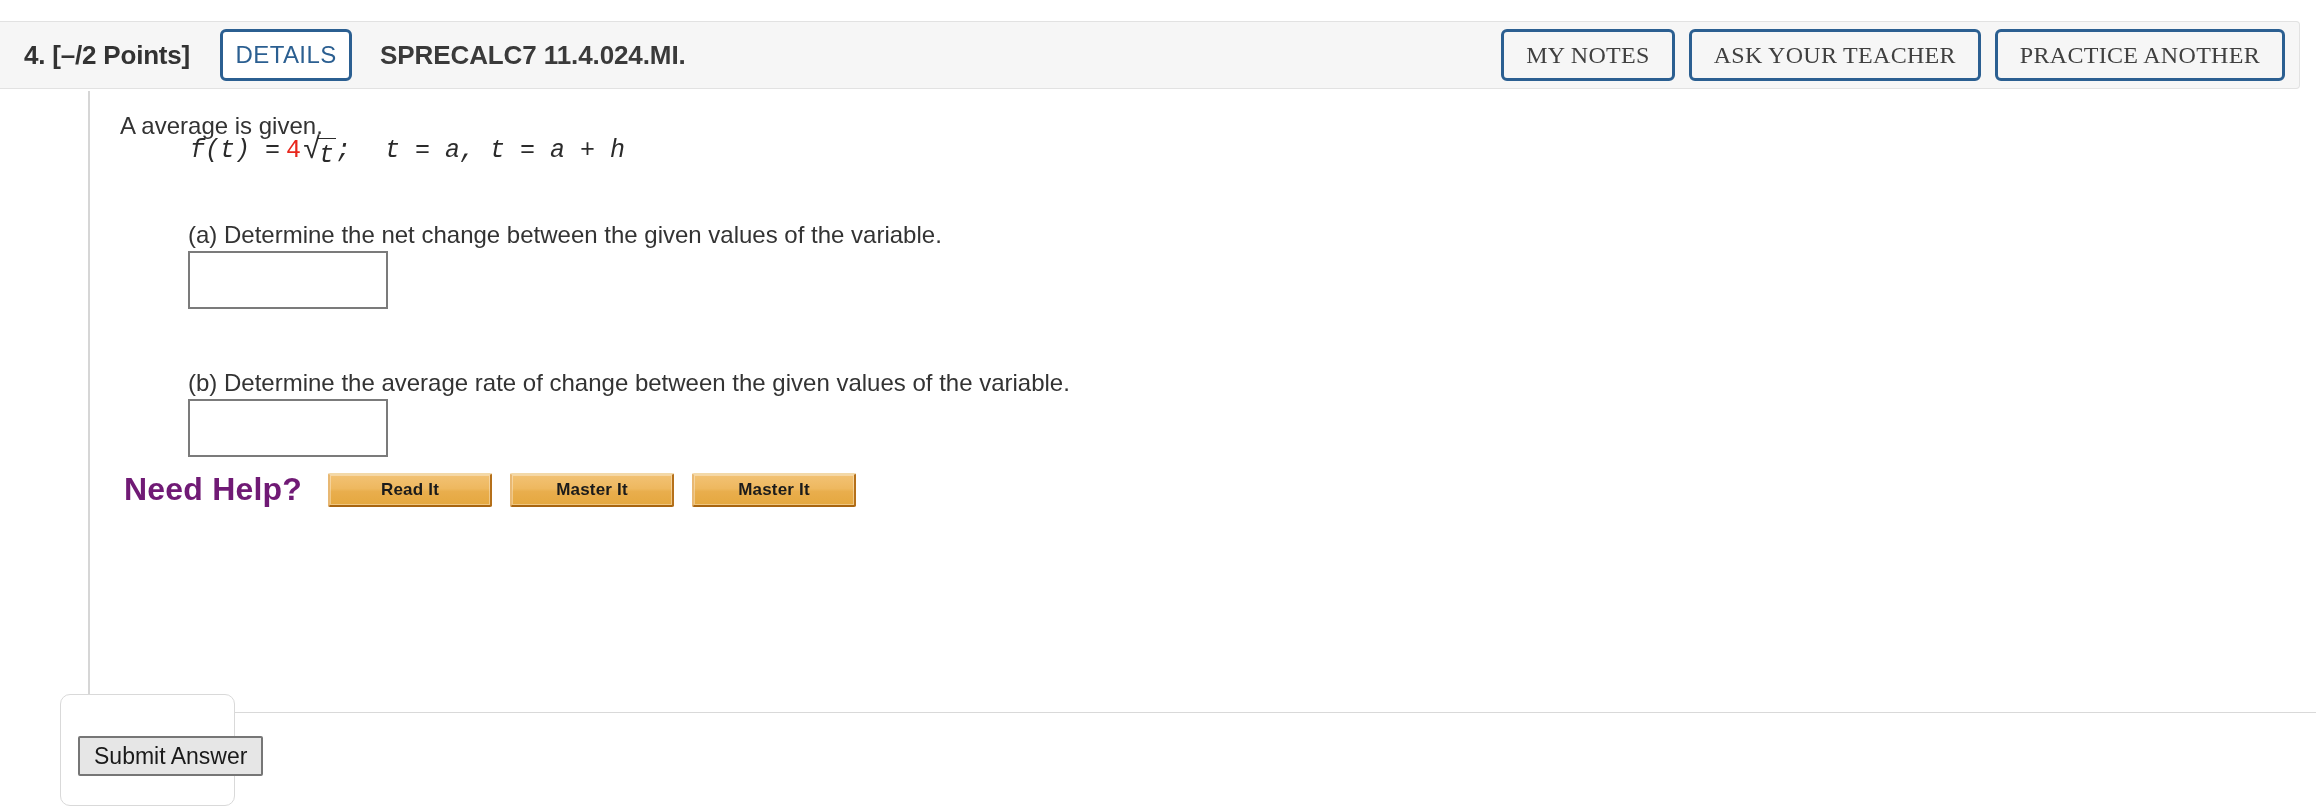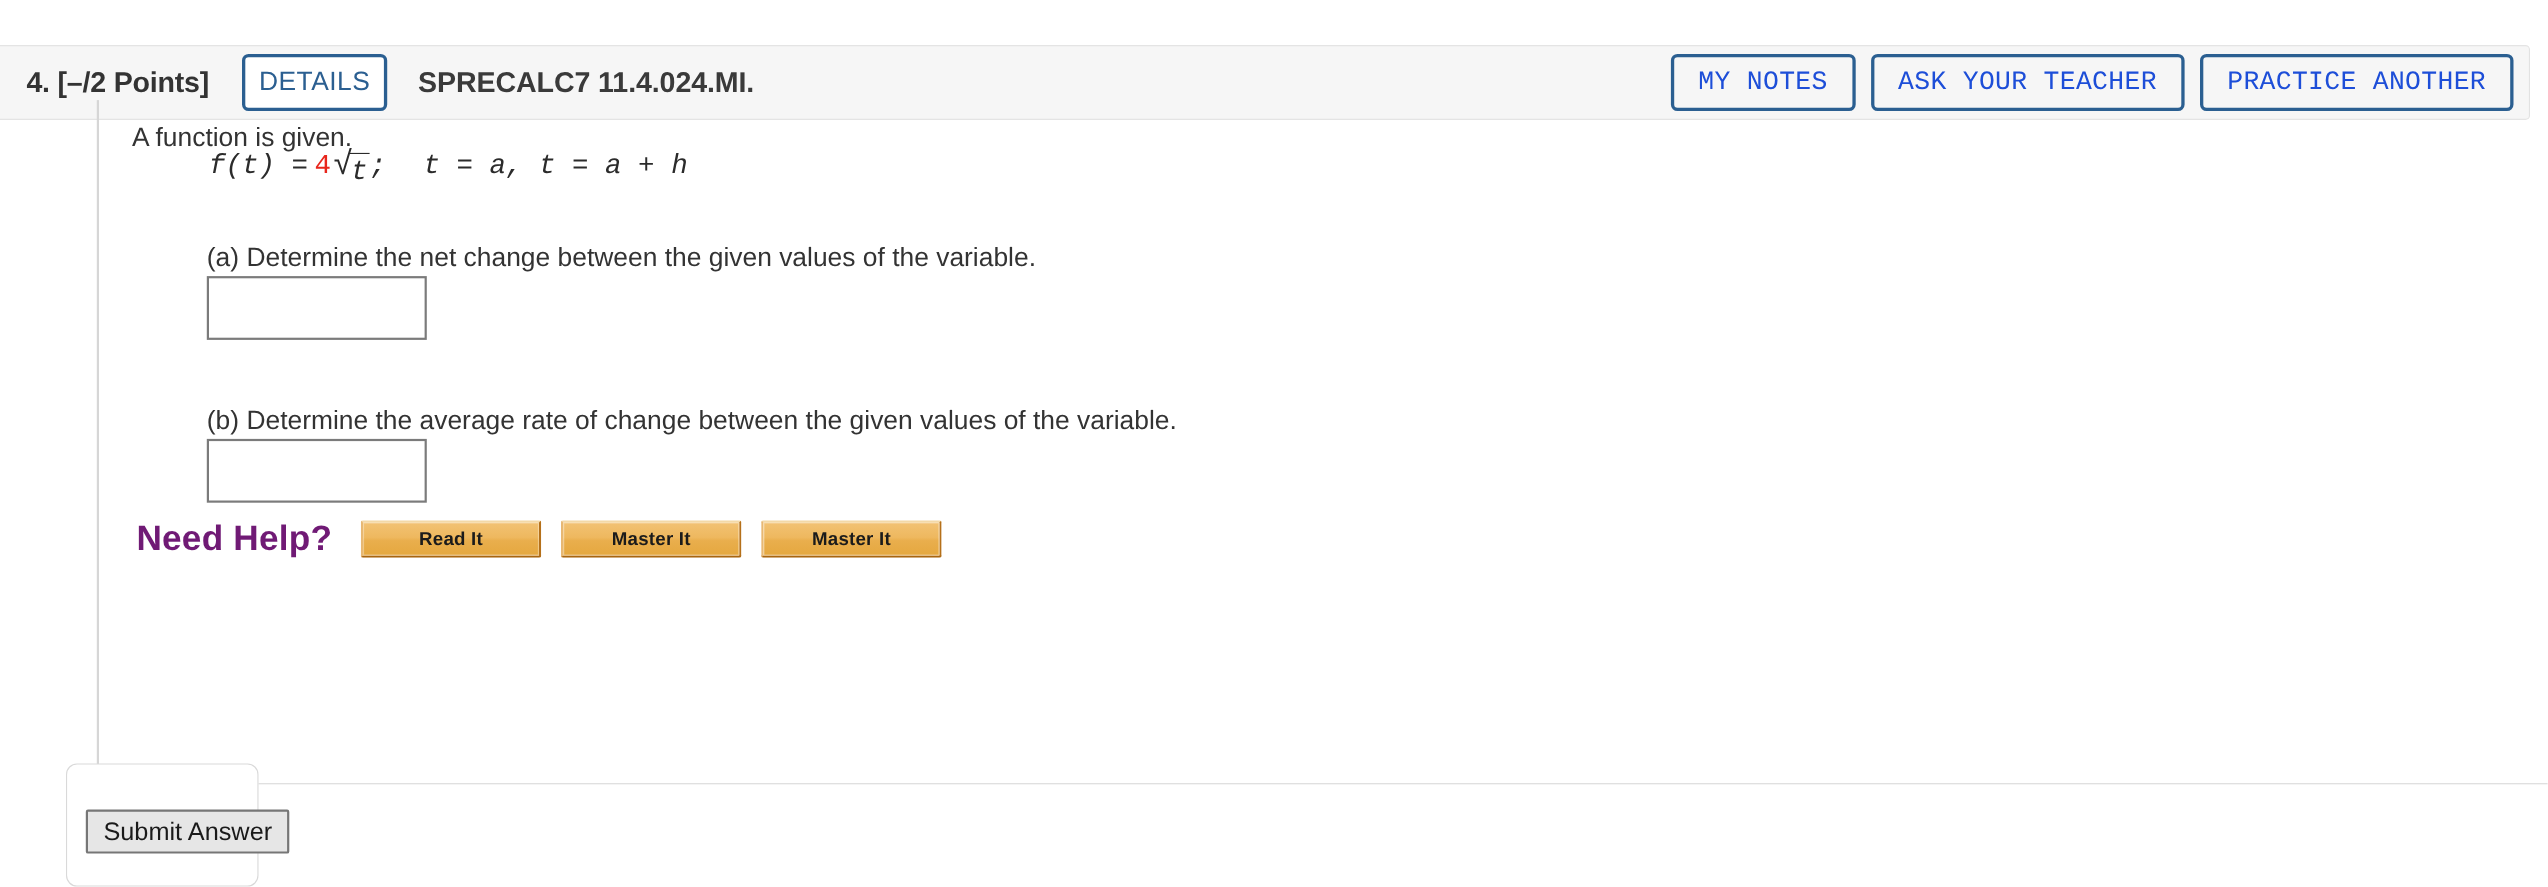--- a/index.html
+++ b/index.html
@@ -23,21 +23,20 @@
     top: 21px;
     width: 2300px;
     height: 68px;
     background: #f6f6f6;
     border: 1px solid #e2e2e2;
     border-left: none;
     border-radius: 0 4px 4px 0;
     box-sizing: border-box;
     display: flex;
     align-items: center;
-    margin-top: 20px;
   }
   .qh-points {
     font-size: 26px;
     font-weight: bold;
     color: #333333;
     margin-left: 24px;
     white-space: nowrap;
     letter-spacing: -0.2px;
   }
   .details-btn {
@@ -71,23 +70,23 @@
     display: flex;
     align-items: center;
     gap: 14px;
   }
   .action-btn {
     height: 52px;
     padding: 0 22px;
     border: 3px solid #2b5f91;
     border-radius: 6px;
     background: #f6f6f6;
-    color: #1d4ed8;
+    color: #404040;
     font-size: 24px;
-    font-family: Liberation Mono, monospace;
+    font-family: Liberation Serif, serif;
     letter-spacing: 0.3px;
     display: flex;
     align-items: center;
     justify-content: center;
     cursor: pointer;
     white-space: nowrap;
     box-sizing: border-box;
   }
 
   
@@ -272,21 +271,21 @@
   <div class="qh-code">SPRECALC7 11.4.024.MI.</div>
   <div class="qh-actions">
     <div class="action-btn">MY NOTES</div>
     <div class="action-btn">ASK YOUR TEACHER</div>
     <div class="action-btn">PRACTICE ANOTHER</div>
   </div>
 </div>
 
 <div id="question-body">
 
-  <div class="intro-text">A function is given.</div>
+  <div class="intro-text">A average is given.</div>
 
   <div class="math-line">
     <span>f(t) = </span>
     <span class="coef">4</span>
     <span class="sqrt-wrap">
       <span class="sqrt-sign">√</span>
       <span class="sqrt-rad">t</span>
     </span>
     <span>;</span>
     <span class="math-sep"></span>

